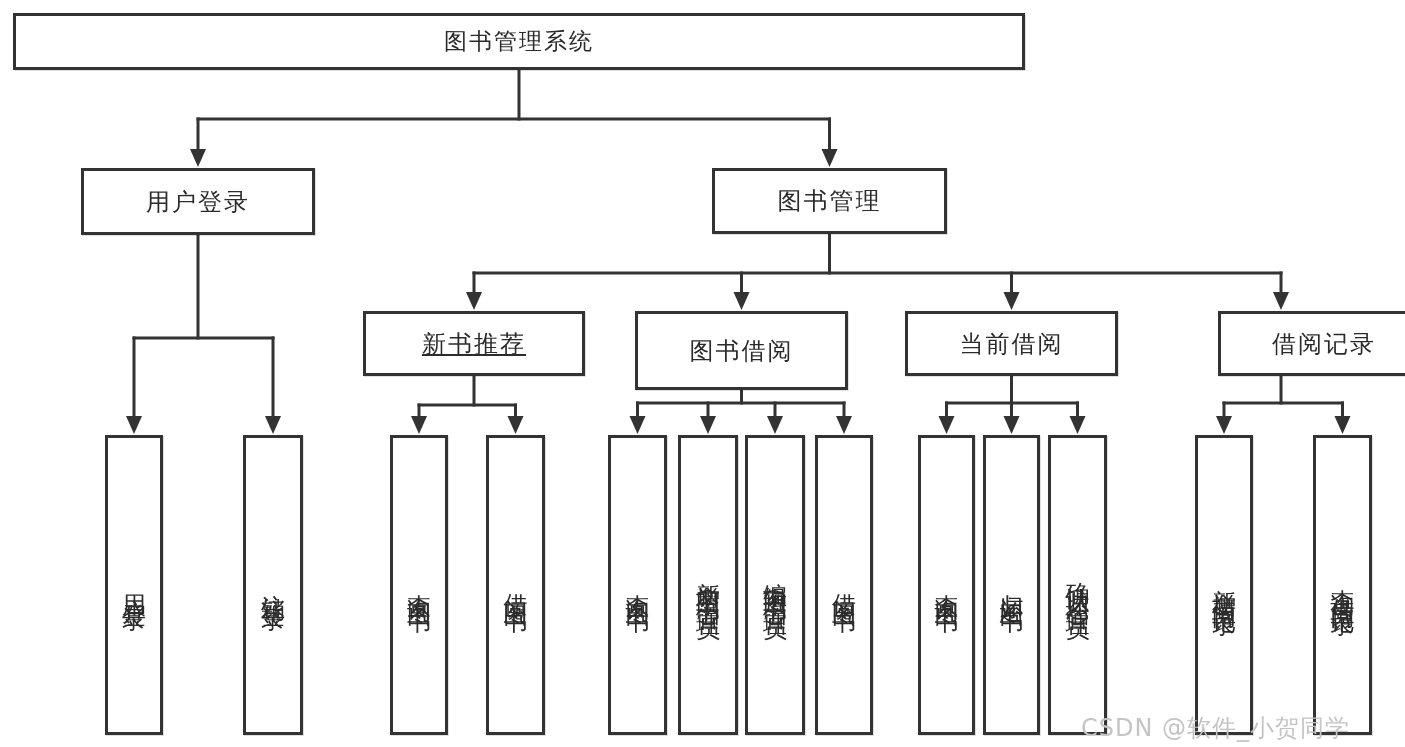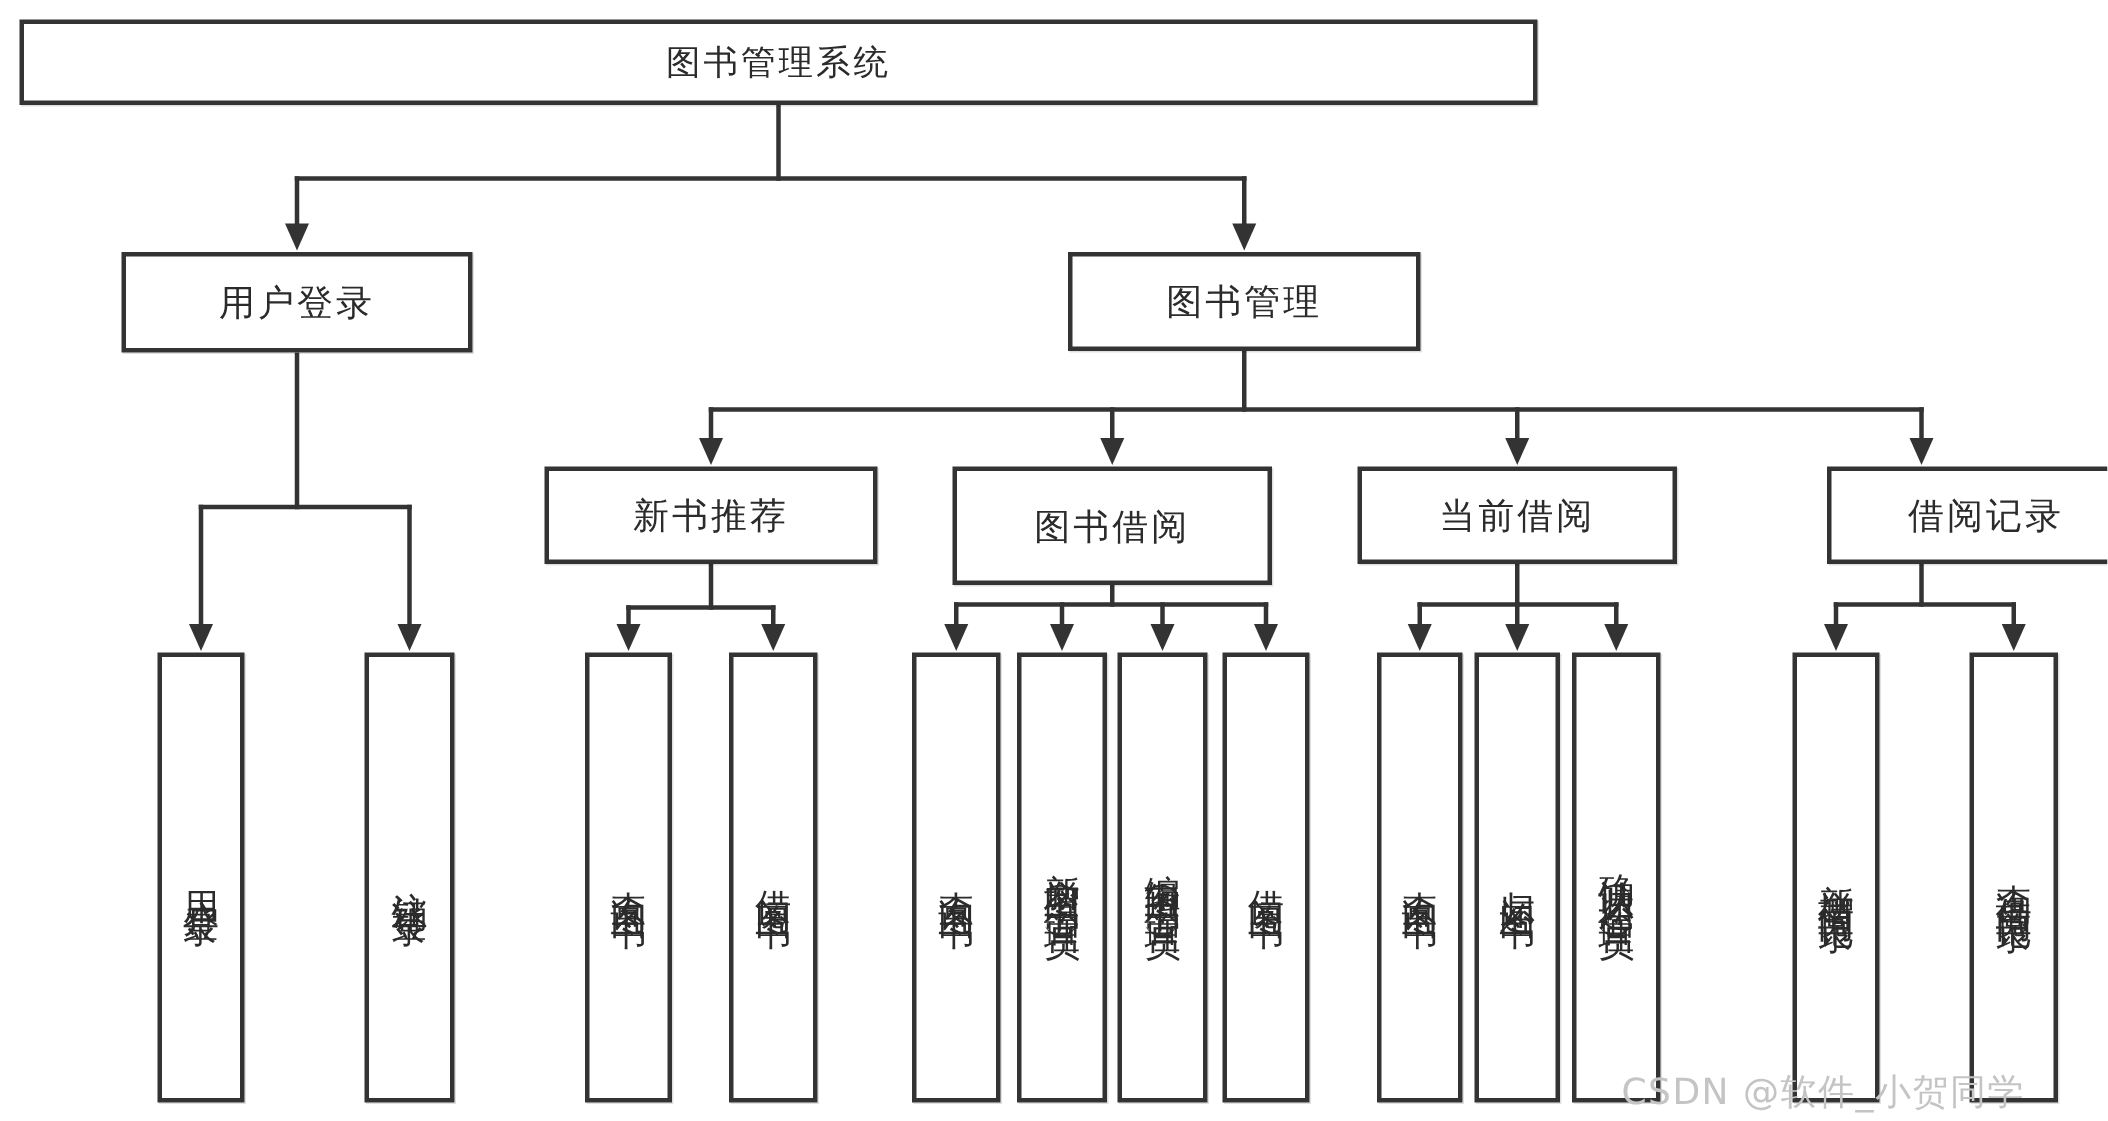--- a/index.html
+++ b/index.html
@@ -121,21 +121,21 @@
   <div class="watermark">CSDN @软件_小贺同学</div>
 <div class="node node-h node-root" style="left: 13px; top: 13px; width: 1012px; height: 57px;">
       <span>图书管理系统</span>
     </div>
     <div class="node node-h" style="left: 81px; top: 168px; width: 234px; height: 67px;">
       <span>用户登录</span>
     </div>
     <div class="node node-h" style="left: 712px; top: 168px; width: 235px; height: 66px;">
       <span>图书管理</span>
     </div>
-    <div class="node node-h" style="left: 363px; top: 311px; width: 222px; height: 65px;">
+    <div class="node node-h" style="left: 363px; top: 311px; width: 222px; height: 65px; text-decoration: underline;">
       <span>新书推荐</span>
     </div>
     <div class="node node-h" style="left: 635px; top: 311px; width: 213px; height: 79px;">
       <span>图书借阅</span>
     </div>
     <div class="node node-h" style="left: 905px; top: 311px; width: 213px; height: 65px; font-family: Liberation Serif, serif;">
       <span>当前借阅</span>
     </div>
     <div class="node node-h" style="left: 1218px; top: 311px; width: 212px; height: 65px;">
       <span>借阅记录</span>

